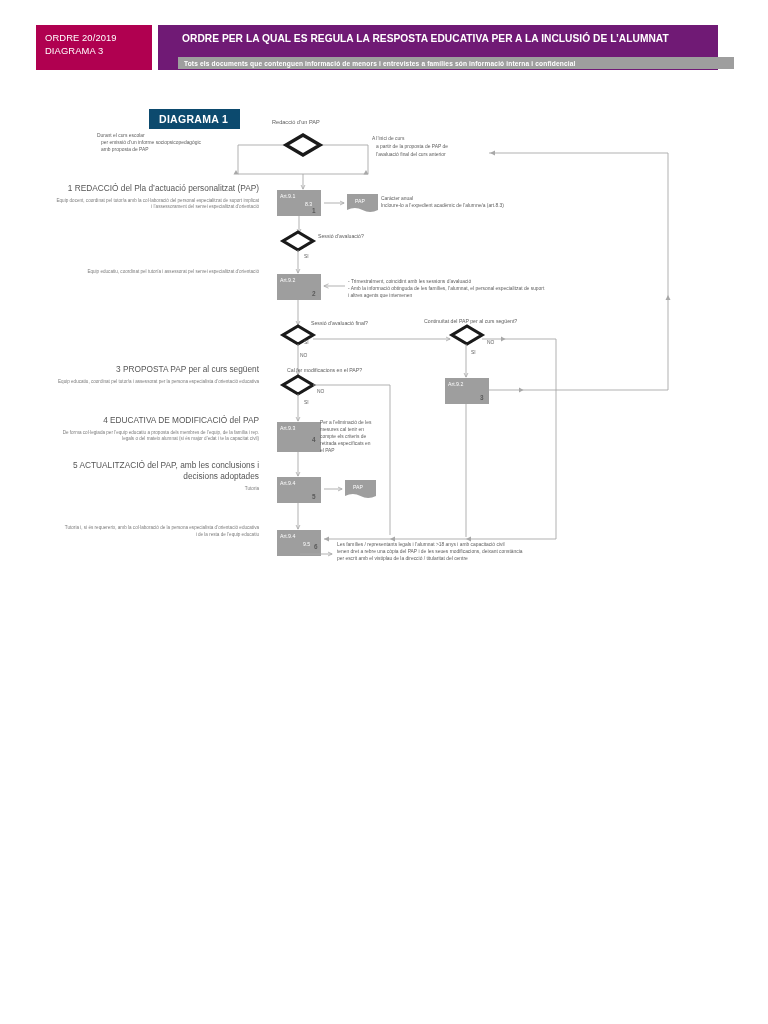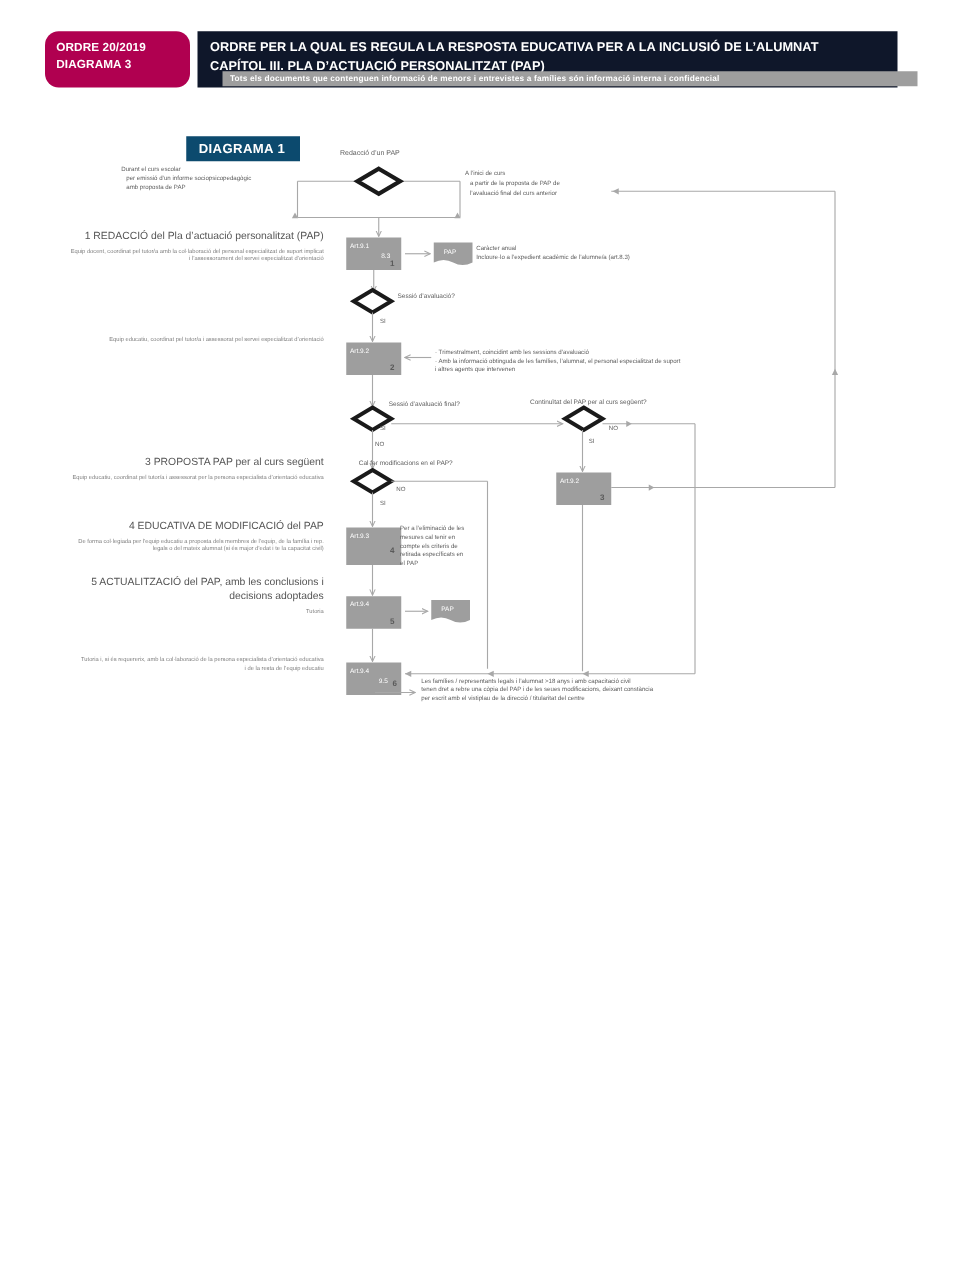--- a/index.html
+++ b/index.html
@@ -6,28 +6,27 @@
   body{
     width:768px;height:1024px;position:relative;overflow:hidden;
     font-family:"Liberation Sans","DejaVu Sans",sans-serif;
     color:#4a4a4a;
   }
   .page{position:relative;width:768px;height:1024px;}
 
   
   .hdr{position:absolute;left:36px;top:25px;display:flex;align-items:stretch;}
   .hdr-left{
-    background:#b00050;color:#ffffff;font-weight:bold;font-size:9.4px;
+    background:#b00050;color:#ffffff;font-weight:normal;font-size:9.4px;
     line-height:1.38;padding:7px 9px 12px 9px;width:116px;box-sizing:border-box;
     letter-spacing:.1px;
-    border-radius:11px;
   }
   .hdr-right{
-    background:#0f172a;color:#ffffff;font-weight:bold;font-size:10.2px;
-    line-height:1.45;padding:7px 10px 7px 10px;width:560px;box-sizing:border-box;
+    background:#701a75;color:#ffffff;font-weight:bold;font-size:10.2px;
+    line-height:1.45;padding:7px 10px 7px 24px;width:560px;box-sizing:border-box;
     margin-left:6px;letter-spacing:.05px;
   }
   .hdr-note{
     position:absolute;left:178px;top:57px;width:556px;box-sizing:border-box;
     background:#9e9e9e;color:#ffffff;font-size:6.6px;font-weight:bold;
     padding:2.5px 6px;letter-spacing:.15px;
   }
 
   
   .badge{
@@ -55,21 +54,20 @@
 
 <div class="page">
 
   <div class="hdr">
     <div class="hdr-left">
       <div>ORDRE 20/2019</div>
       <div>DIAGRAMA 3</div>
     </div>
     <div class="hdr-right">
       <div>ORDRE PER LA QUAL ES REGULA LA RESPOSTA EDUCATIVA PER A LA INCLUSIÓ DE L’ALUMNAT</div>
-      <div>CAPÍTOL III. PLA D’ACTUACIÓ PERSONALITZAT (PAP)</div>
     </div>
   </div>
   <div class="hdr-note">Tots els documents que contenguen informació de menors i entrevistes a famílies són informació interna i confidencial</div>
 
   <div class="badge">DIAGRAMA 1</div>
 
   <div class="sidebar">
 
     <div class="sb-item" style="top:0px">
       <div class="sb-title">

